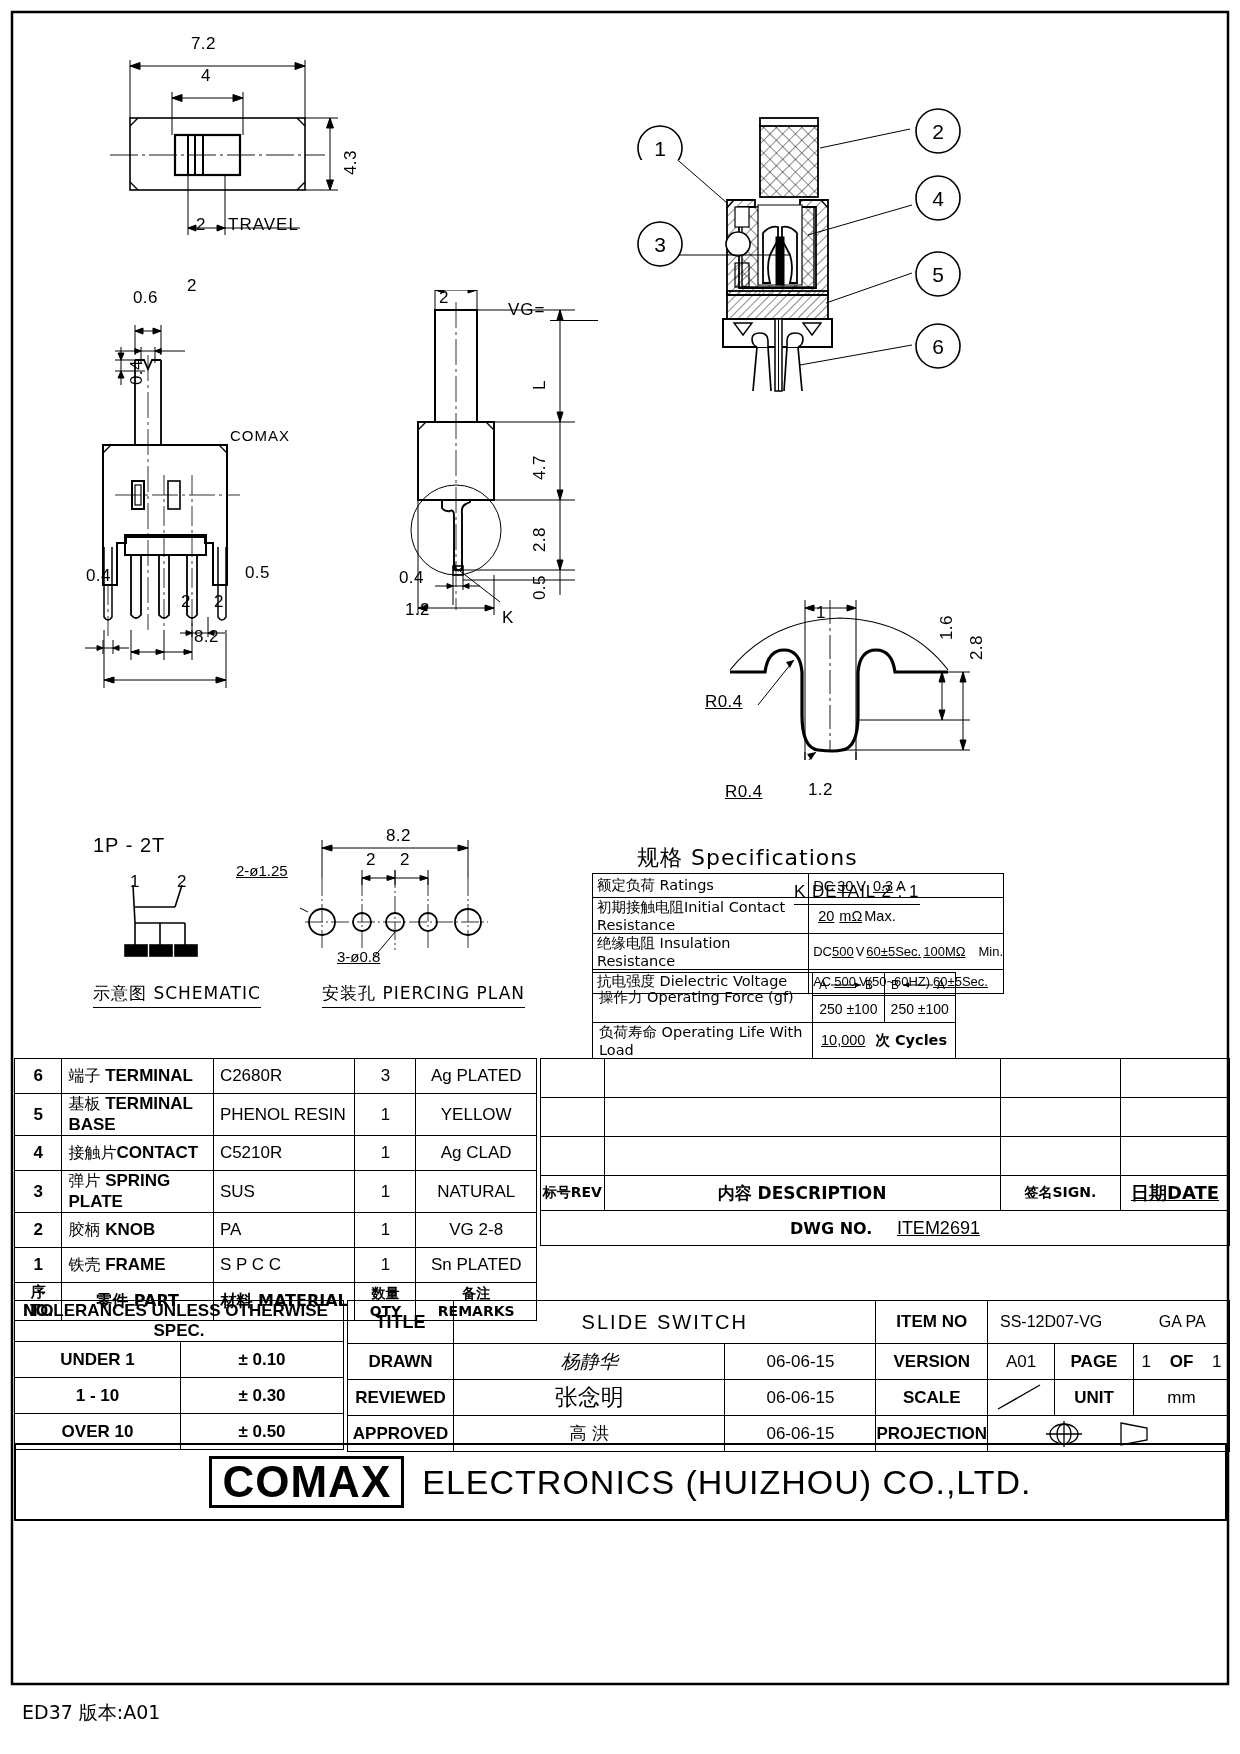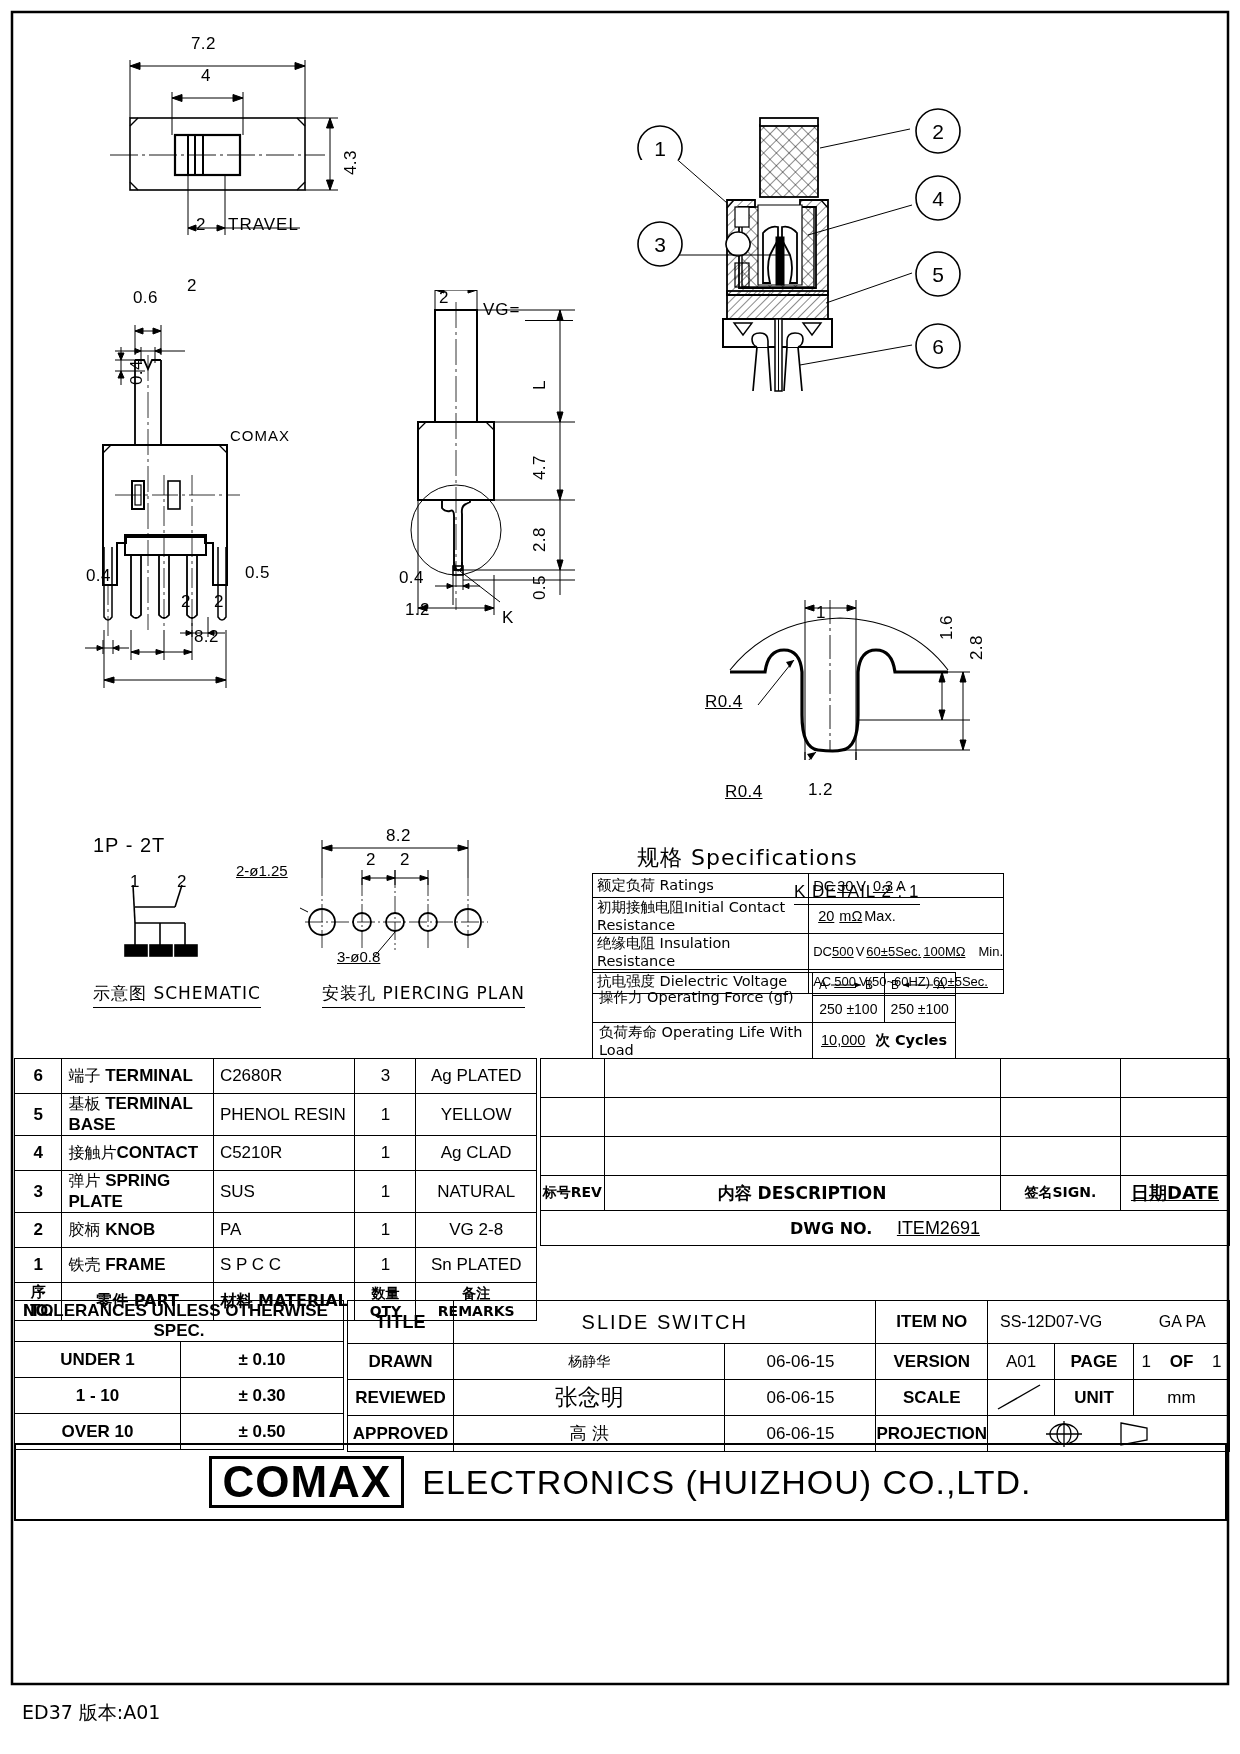--- a/index.html
+++ b/index.html
@@ -241,21 +241,21 @@
       <path d="M73,296 L79,293.5 L79,298.5 Z" fill="#000"></path>
 
       <line x1="28" y1="210" x2="28" y2="325"></line>
       <line x1="104" y1="285" x2="104" y2="325"></line>
       <line x1="28" y1="318" x2="104" y2="318"></line>
       <path d="M28,318 L37,315 L37,321 Z" fill="#000"></path>
       <path d="M104,318 L95,315 L95,321 Z" fill="#000"></path>
     </g>
   </svg>
   <span class="txt dim" style="left:439px;top:288px">2</span>
-  <span class="txt lbl" style="left:483px;top:300px"><span>VG=</span><span style="display:inline-block;width:48px;border-bottom:1.6px solid #000;margin-left:4px;">&nbsp;</span></span>
+  <span class="txt lbl" style="left:508px;top:300px"><span>VG=</span><span style="display:inline-block;width:48px;border-bottom:1.6px solid #000;margin-left:4px;">&nbsp;</span></span>
   <span class="txt dim rot90" style="left:530px;top:390px">L</span>
   <span class="txt dim rot90" style="left:530px;top:480px">4.7</span>
   <span class="txt dim rot90" style="left:530px;top:552px">2.8</span>
   <span class="txt dim rot90" style="left:530px;top:600px">0.5</span>
   <span class="txt dim" style="left:399px;top:568px">0.4</span>
   <span class="txt dim" style="left:405px;top:600px">1.2</span>
   <span class="txt dim" style="left:502px;top:608px">K</span>
 
   <svg class="abs" style="left:630;top:95" width="340" height="310">
     <defs>
@@ -634,21 +634,21 @@
         <td class="c bold" style="width:105px;height:42px;font-size:18px;">TITLE</td>
         <td colspan="3" class="c" style="width:345px;height:42px;font-size:20px;letter-spacing:2px;">SLIDE SWITCH</td>
         <td class="c bold" style="width:100px;height:42px;font-size:17px;">ITEM NO</td>
         <td colspan="3" style="height:42px;font-size:16px;padding-left:12px;">
           <span>SS-12D07-VG</span>
           <span style="margin-left:52px">GA PA</span>
         </td>
       </tr>
       <tr>
         <td class="c bold" style="height:35px;font-size:17px;">DRAWN</td>
-        <td colspan="2" class="c cn" style="width:195px;height:35px;font-size:14px;">杨静华</td>
+        <td colspan="2" class="c cn" style="width:195px;height:35px;font-size:19px;font-style:italic;">杨静华</td>
         <td class="c" style="width:150px;height:35px;font-size:17px;">06-06-15</td>
         <td class="c bold" style="height:35px;font-size:17px;margin-top:14px;">VERSION</td>
         <td class="c" style="width:66px;height:35px;font-size:17px;">A01</td>
         <td class="c bold" style="width:78px;height:35px;font-size:17px;">PAGE</td>
         <td class="c" style="width:95px;height:35px;font-size:17px;">
           <span>1</span>
           <span style="margin-left:14px;font-weight:bold">OF</span>
           <span style="margin-left:14px">1</span>
         </td>
       </tr>

